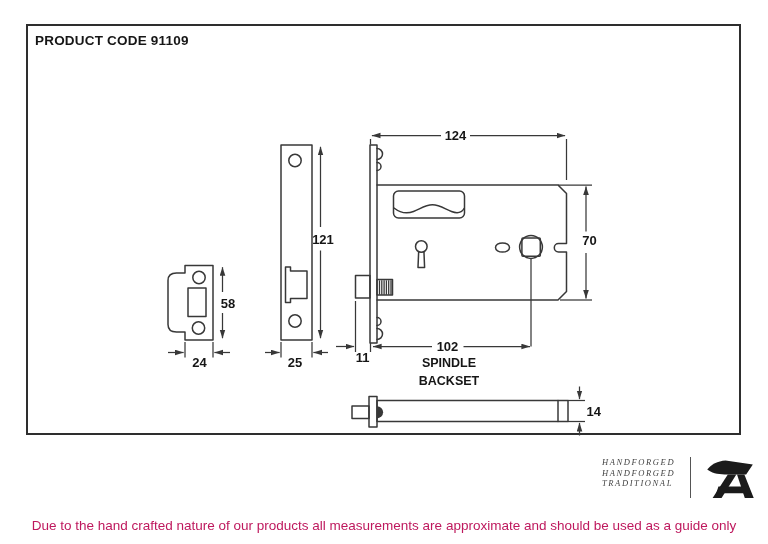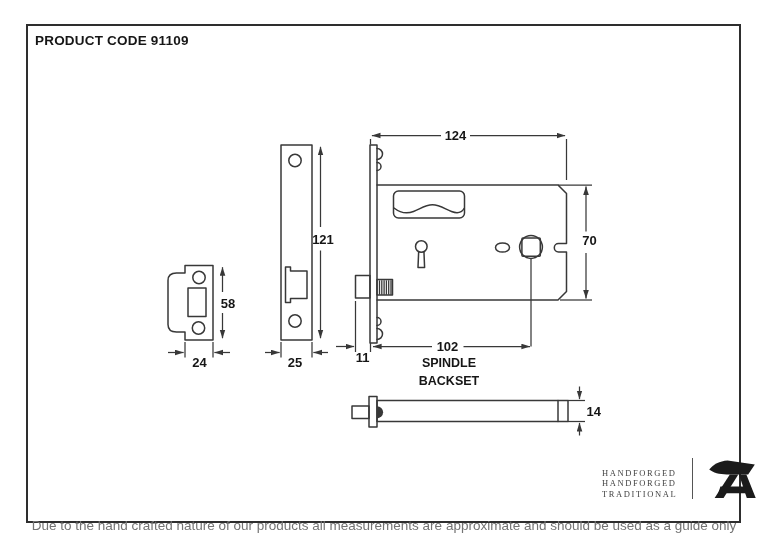--- a/index.html
+++ b/index.html
@@ -5,28 +5,28 @@
   :root{
     --line-color:#383838;
     --text-color:#161616;
     --border-color:#2e2e2e;
     --logo-color:#444444;
     --anvil-color:#1b1b1b;
   }
   html,body{margin:0;padding:0;background:#ffffff;}
   .page{position:relative;width:768px;height:544px;background:#ffffff;overflow:hidden;
         font-family:"Liberation Sans",sans-serif;}
-  .frame{position:absolute;left:26px;top:24px;width:715px;height:499px;
+  .frame{position:absolute;left:26px;top:24px;width:715px;height:411px;
          border:2px solid var(--border-color);box-sizing:border-box;background:#fff;}
   .product-code{position:absolute;left:7px;top:7px;font-size:13.5px;font-weight:700;
                 color:var(--text-color);letter-spacing:.2px;white-space:nowrap;}
   .drawing{position:absolute;left:0;top:0;pointer-events:none;}
   .disclaimer{position:absolute;left:0;top:518px;width:768px;text-align:center;
-              font-size:13.5px;color:#737373;white-space:nowrap;}
-  .logo{position:absolute;left:574px;top:431px;display:flex;align-items:flex-end;gap:15px;}
+              font-size:13.5px;color:#be185d;white-space:nowrap;}
+  .logo{position:absolute;left:574px;top:431px;display:flex;align-items:flex-start;gap:15px;font-style:italic;}
   .logo-text{display:flex;flex-direction:column;justify-content:center;}
   .logo-line{font-family:"Liberation Serif",serif;font-size:8.5px;line-height:10.5px;
              letter-spacing:1.6px;color:var(--logo-color);white-space:nowrap;}
   .logo-divider{width:1px;height:41px;background:#555;}
   
   .ol{stroke:var(--line-color);stroke-width:1.5;fill:none;stroke-linejoin:round;stroke-linecap:round;}
   .ol-fillwhite{fill:#ffffff;}
   .dimline{stroke:var(--line-color);stroke-width:1.25;fill:none;}
   .hatch{stroke:var(--line-color);stroke-width:1.3;}
   .solid{fill:var(--line-color);stroke:none;}

